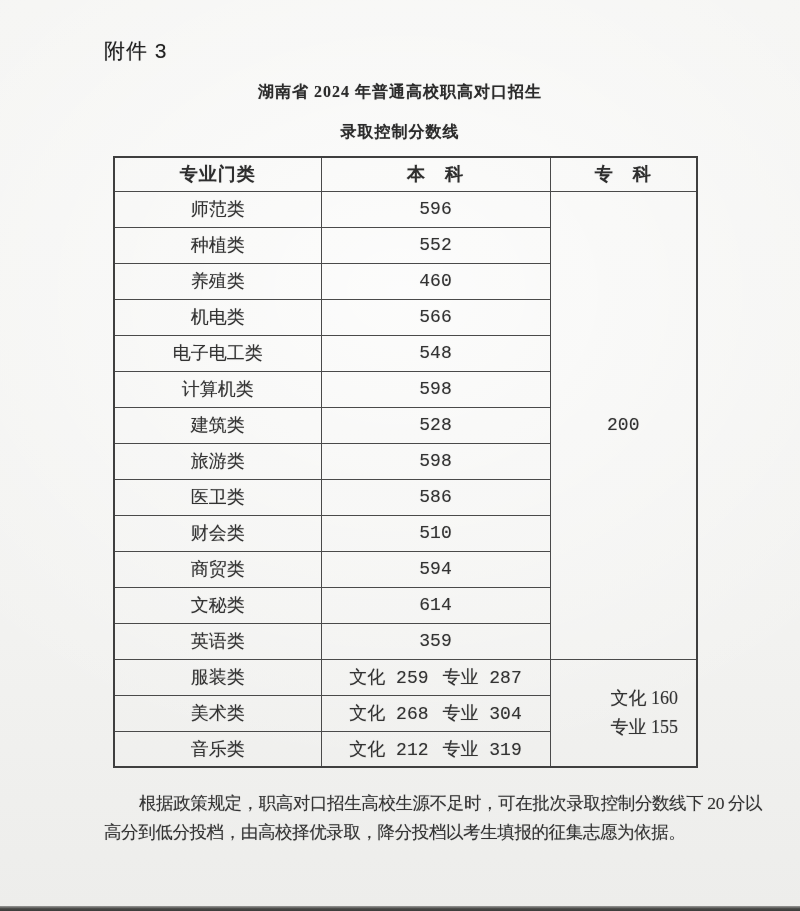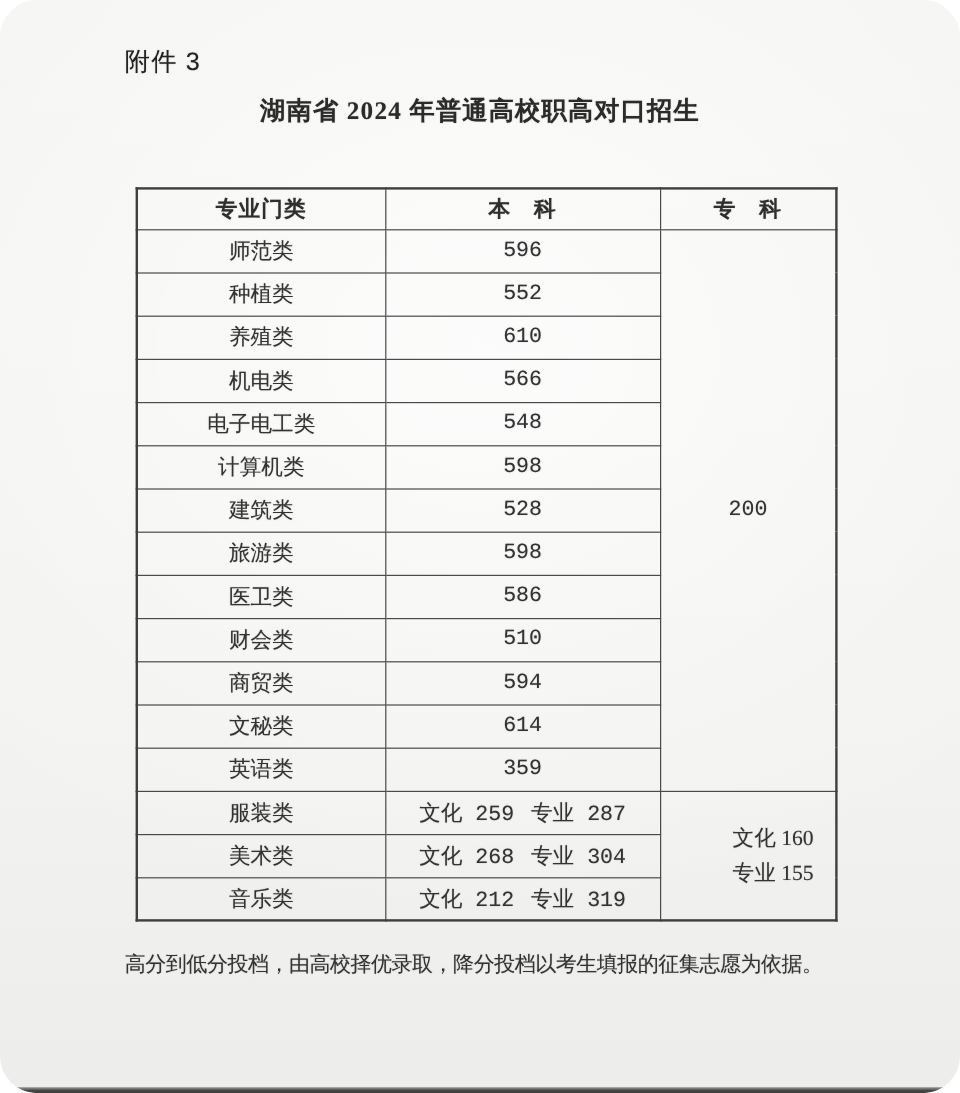--- a/index.html
+++ b/index.html
@@ -5,35 +5,34 @@
   html,body{margin:0;padding:0;}
   .page{
     position:relative;
     width:800px;height:911px;
     overflow:hidden;
     background:
       radial-gradient(120% 85% at 50% 32%, rgba(255,255,255,.75) 0%, rgba(255,255,255,0) 62%),
       linear-gradient(180deg,#f5f5f3 0%, #f2f2f0 70%, #ededeb 100%);
     font-family:"Liberation Serif","DejaVu Serif",serif;
     color:#333;
-    border-radius:31px;
   }
   .soft{ text-shadow:0 0 1px rgba(90,90,90,.45); }
 
   .attachment{
     position:absolute; left:104px; top:37px;
     font-family:"Liberation Sans","DejaVu Sans",sans-serif;
     font-size:21px; font-weight:500; color:#222; letter-spacing:1px;
   }
   .title-block{
     position:absolute; left:0; top:72px; width:800px;
     text-align:center;
   }
   .title-line{
-    font-size:21px; font-weight:700; color:#2b2b2b;
+    font-size:16px; font-weight:700; color:#2b2b2b;
     line-height:40px; letter-spacing:1px;
   }
 
   table.score-table{
     position:absolute; left:113px; top:156px;
     width:583px; border-collapse:collapse; table-layout:fixed;
     border:2px solid #3f3f3f;
   }
   .score-table th,.score-table td{
     border:1.5px solid #4a4a4a;
@@ -62,20 +61,21 @@
 </style>
 </head>
 <body>
 
 <div class="page">
 
   <div class="attachment soft">附件 3</div>
 
   <div class="title-block">
     <div class="title-line soft">湖南省 2024 年普通高校职高对口招生</div>
+    <div class="title-line soft">录取控制分数线</div>
   </div>
 
   <table class="score-table soft">
     <colgroup>
         <col style="width:207px">
         <col style="width:229px">
         <col style="width:147px">
       </colgroup>
     <thead>
       <tr>
@@ -89,21 +89,21 @@
         <td>师范类</td>
         <td class="num">596</td>
         <td class="num" rowspan="13">200</td>
       </tr>
       <tr>
         <td>种植类</td>
         <td class="num">552</td>
       </tr>
       <tr>
         <td>养殖类</td>
-        <td class="num">610</td>
+        <td class="num">460</td>
       </tr>
       <tr>
         <td>机电类</td>
         <td class="num">566</td>
       </tr>
       <tr>
         <td>电子电工类</td>
         <td class="num">548</td>
       </tr>
       <tr>
@@ -160,17 +160,18 @@
       <tr>
         <td>音乐类</td>
         <td class="num">
           <span>文化 212</span><span class="gap2">专业 319</span>
         </td>
       </tr>
     </tbody>
   </table>
 
   <div class="footnote soft">
+    <div class="fline first">根据政策规定，职高对口招生高校生源不足时，可在批次录取控制分数线下 20 分以</div>
     <div class="fline">高分到低分投档，由高校择优录取，降分投档以考生填报的征集志愿为依据。</div>
   </div>
 
   <div class="bottom-edge"></div>
 </div>
 
 </body></html>

